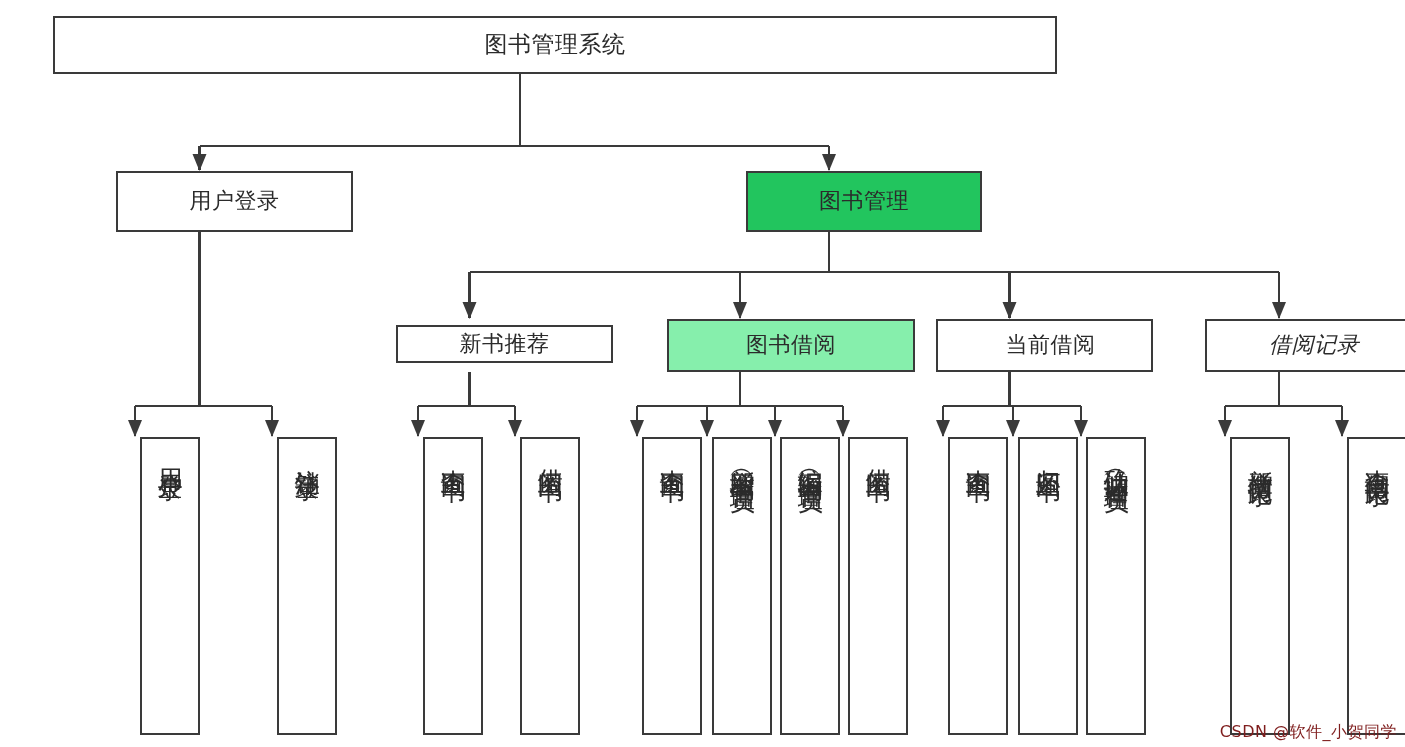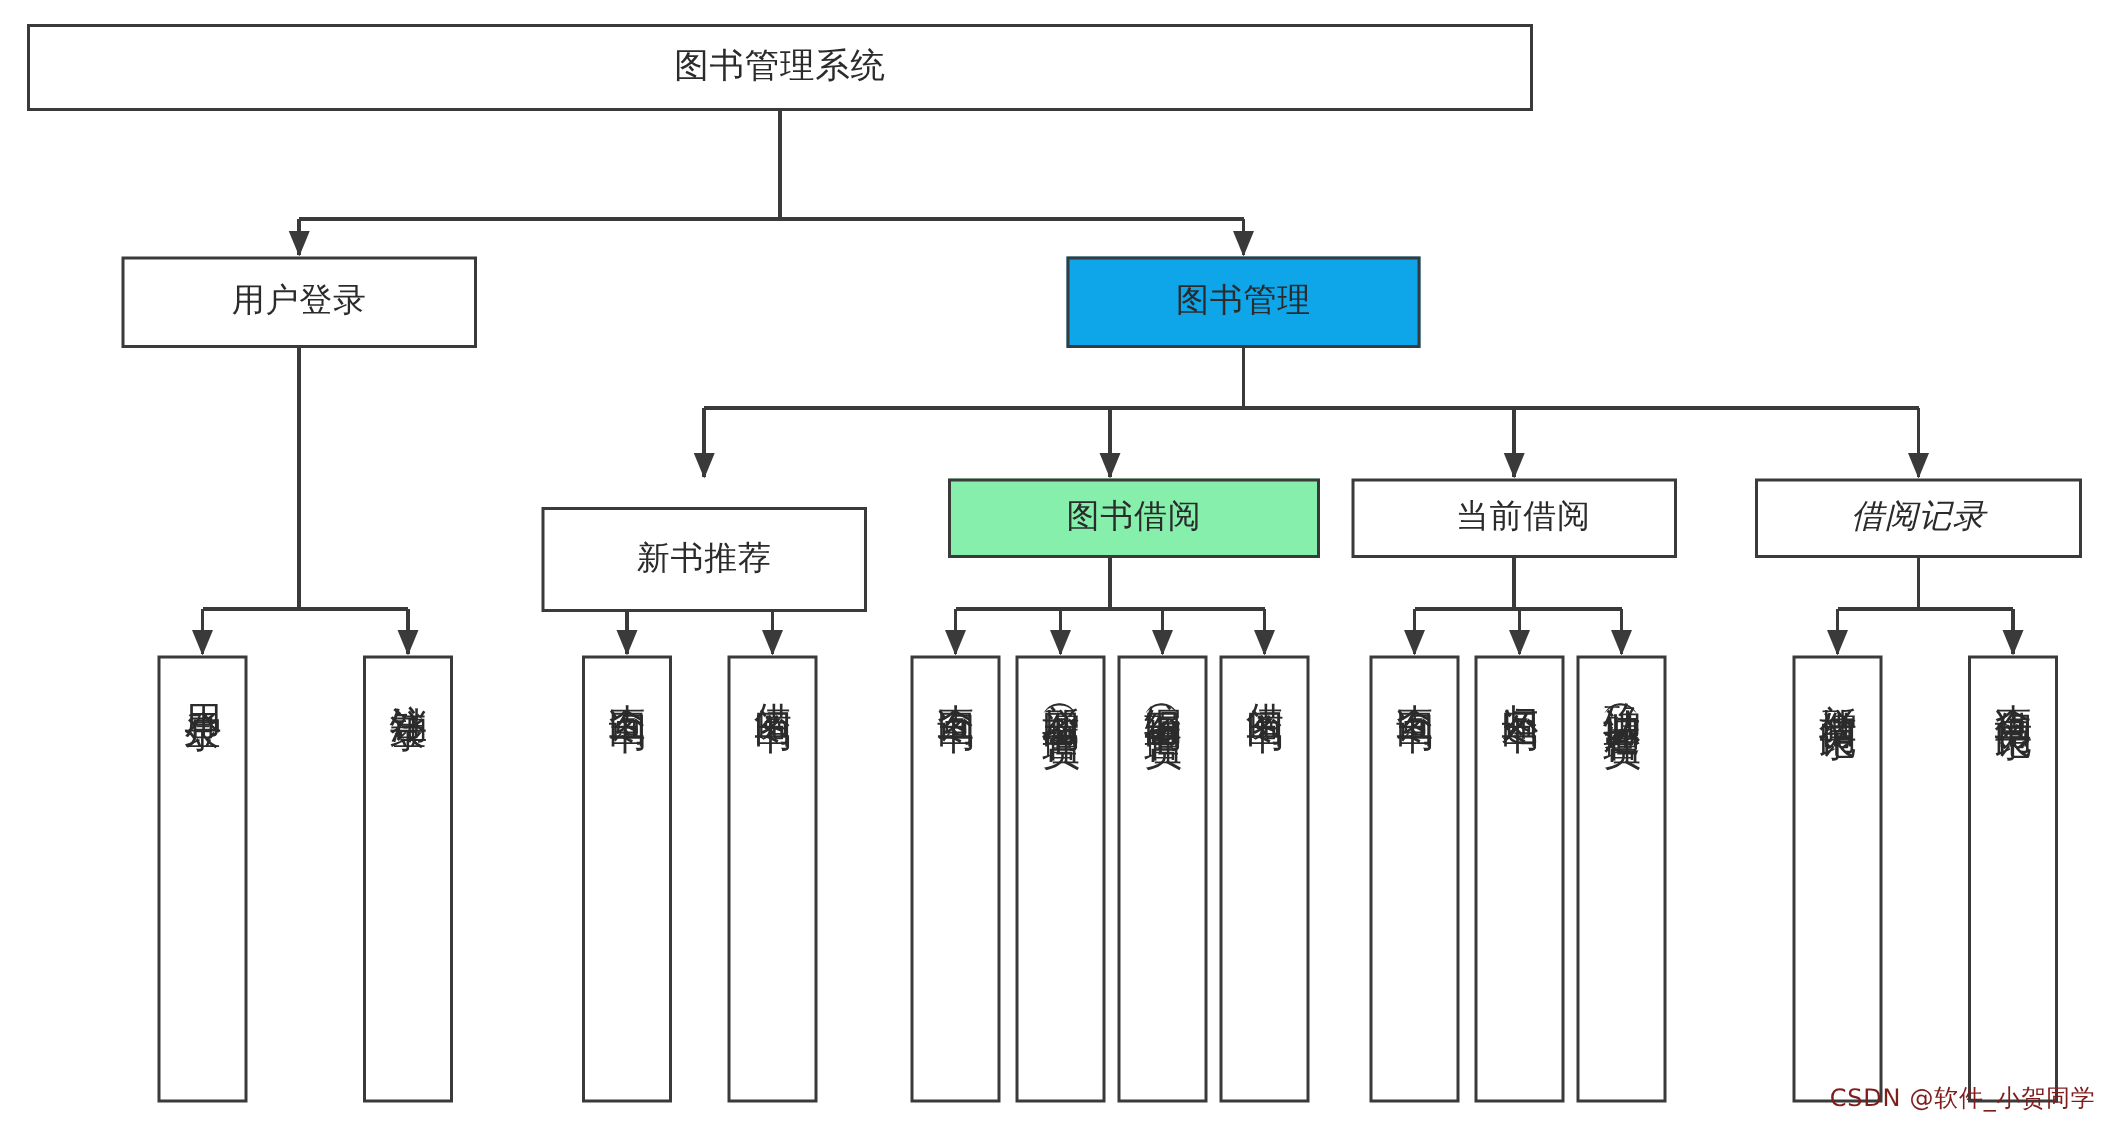--- a/index.html
+++ b/index.html
@@ -26,20 +26,21 @@
   }
   .node {
     position: absolute;
     box-sizing: border-box;
     border: 2.5px solid #3a3a3a;
     background: #ffffff;
     display: flex;
     align-items: center;
     justify-content: center;
     color: #2b2b2b;
+    margin-left: 35px;
   }
   .node-label {
     display: block;
     text-align: center;
     letter-spacing: 0.5px;
     white-space: nowrap;
   }
   .node.horizontal .node-label {
     font-size: 22px;
     line-height: 1.1;
@@ -129,24 +130,24 @@
       <line x1="1342" y1="406" x2="1342" y2="436" stroke="#3a3a3a" stroke-width="2.5" shape-rendering="crispEdges"></line>
       <polygon points="1335,420 1349,420 1342,437" fill="#3a3a3a"></polygon>
     </svg>
   <div id="nodes-layer">
       <div class="node horizontal root" id="node-root" style="left: 18px; top: 16px; width: 1004px; height: 58px; border-color: rgb(58, 58, 58); background: rgb(255, 255, 255); color: rgb(43, 43, 43);">
         <span class="node-label">图书管理系统</span>
       </div>
       <div class="node horizontal" id="node-l1-0" style="left: 81px; top: 171px; width: 237px; height: 61px; border-color: rgb(58, 58, 58); background: rgb(255, 255, 255); color: rgb(43, 43, 43);">
         <span class="node-label">用户登录</span>
       </div>
-      <div class="node horizontal" id="node-l1-1" style="left: 711px; top: 171px; width: 236px; height: 61px; border-color: rgb(58, 58, 58); background: #0ea5e9; color: rgb(43, 43, 43);">
+      <div class="node horizontal" id="node-l1-1" style="left: 711px; top: 171px; width: 236px; height: 61px; border-color: rgb(58, 58, 58); background: #22c55e; color: rgb(43, 43, 43);">
         <span class="node-label">图书管理</span>
       </div>
-      <div class="node horizontal" id="node-l2-0" style="left: 361px; top: 338px; width: 217px; height: 70px; border-color: rgb(58, 58, 58); background: rgb(255, 255, 255); color: rgb(43, 43, 43);">
+      <div class="node horizontal" id="node-l2-0" style="left: 361px; top: 325px; width: 217px; height: 38px; border-color: rgb(58, 58, 58); background: rgb(255, 255, 255); color: rgb(43, 43, 43);">
         <span class="node-label">新书推荐</span>
       </div>
       <div class="node horizontal" id="node-l2-1" style="left: 632px; top: 319px; width: 248px; height: 53px; border-color: rgb(58, 58, 58); background: #86efac; color: rgb(43, 43, 43);">
         <span class="node-label">图书借阅</span>
       </div>
       <div class="node horizontal" id="node-l2-2" style="left: 901px; top: 319px; width: 217px; height: 53px; border-color: rgb(58, 58, 58); background: rgb(255, 255, 255); color: rgb(43, 43, 43); padding-left: 12px;">
         <span class="node-label">当前借阅</span>
       </div>
       <div class="node horizontal" id="node-l2-3" style="left: 1170px; top: 319px; width: 218px; height: 53px; border-color: rgb(58, 58, 58); background: rgb(255, 255, 255); color: rgb(43, 43, 43); font-style: italic;">
         <span class="node-label">借阅记录</span>

